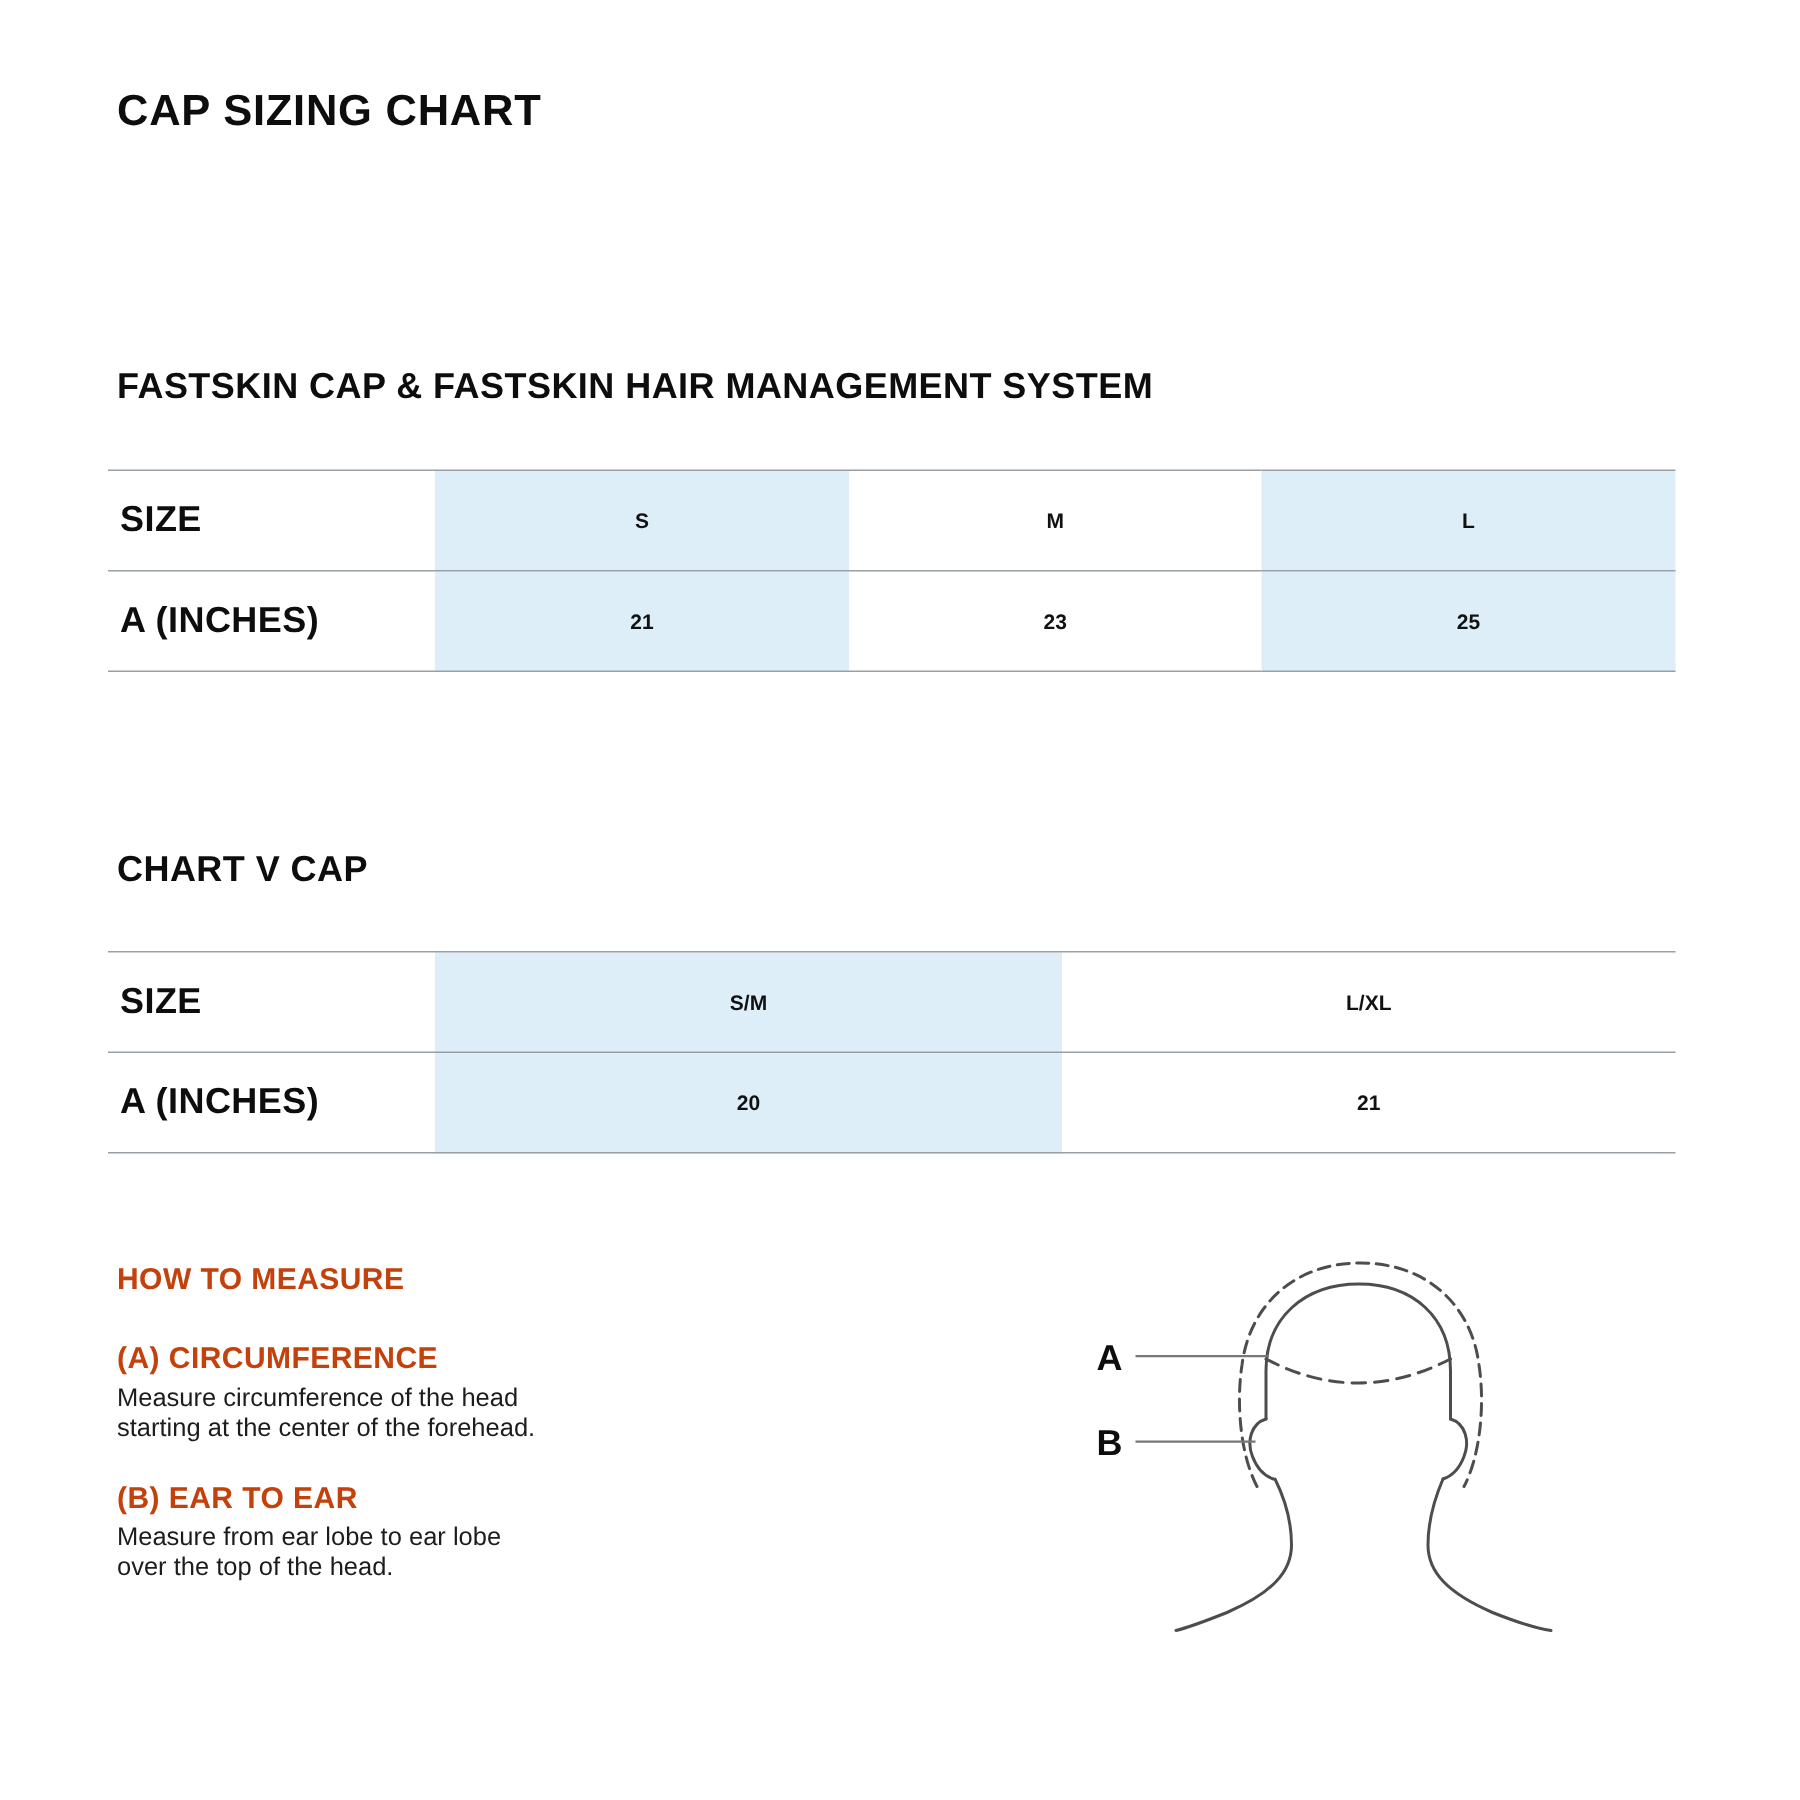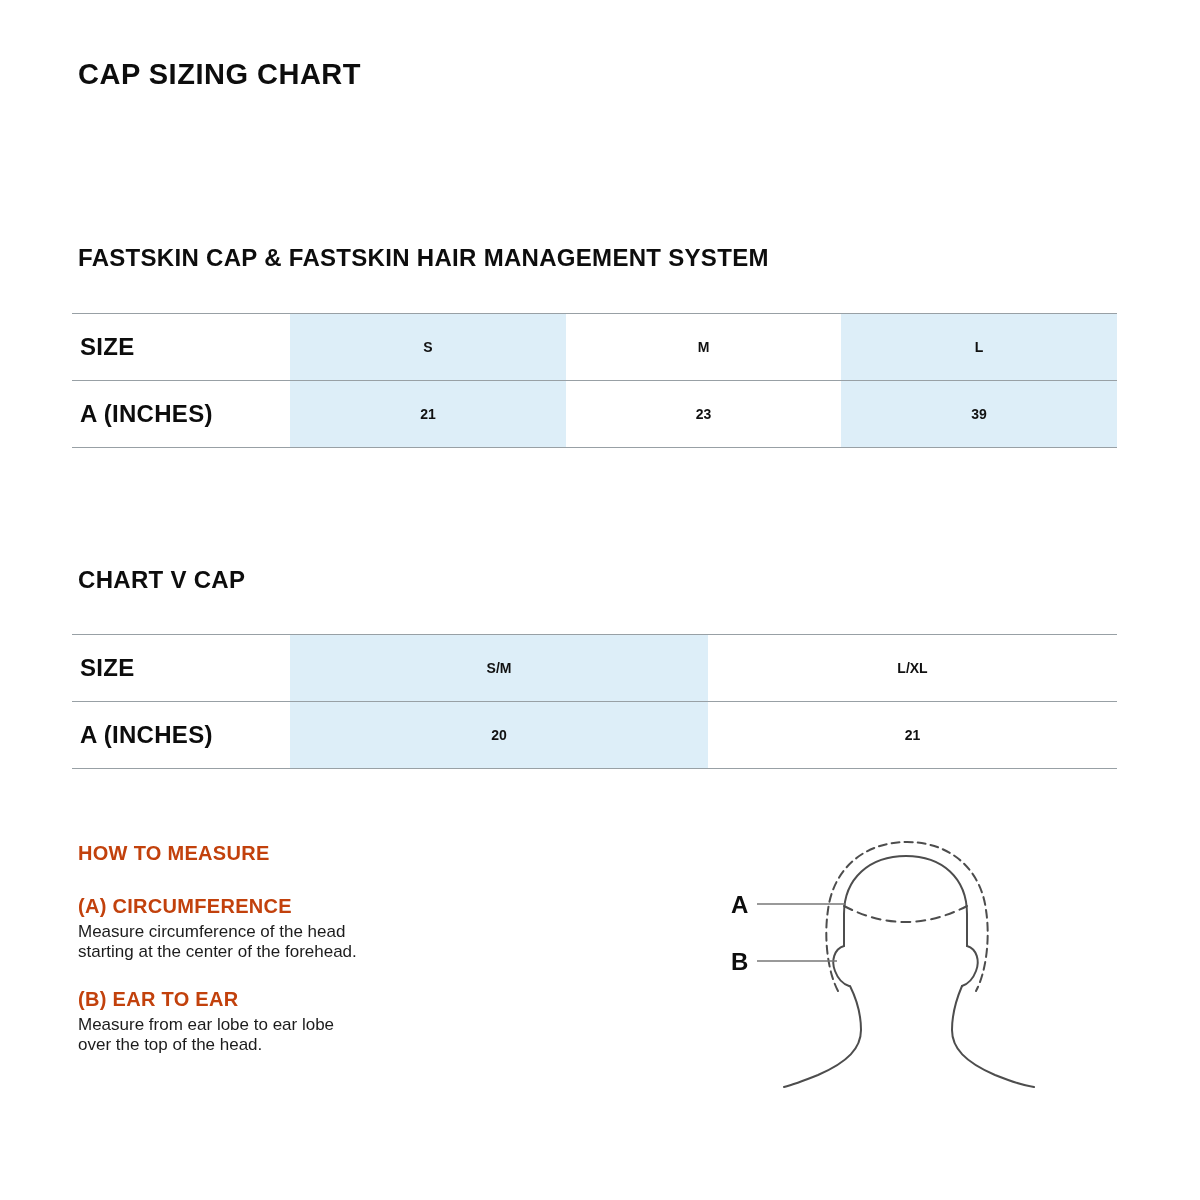--- a/index.html
+++ b/index.html
@@ -92,21 +92,21 @@
         <tr>
       <td class="lbl">SIZE</td>
       <td class="val blue">S</td>
       <td class="val">M</td>
       <td class="val blue">L</td>
     </tr>
     <tr>
       <td class="lbl">A (INCHES)</td>
       <td class="val blue">21</td>
       <td class="val">23</td>
-      <td class="val blue">39</td>
+      <td class="val blue">25</td>
     </tr>
   </tbody>
     </table>
 
   <div class="abs section-head" style="left:78px; top:566px;">CHART V CAP</div>
 
   <table class="size-table" style="top:634px;">
     <colgroup>
       <col style="width:218px">
         <col style="width:418px">

